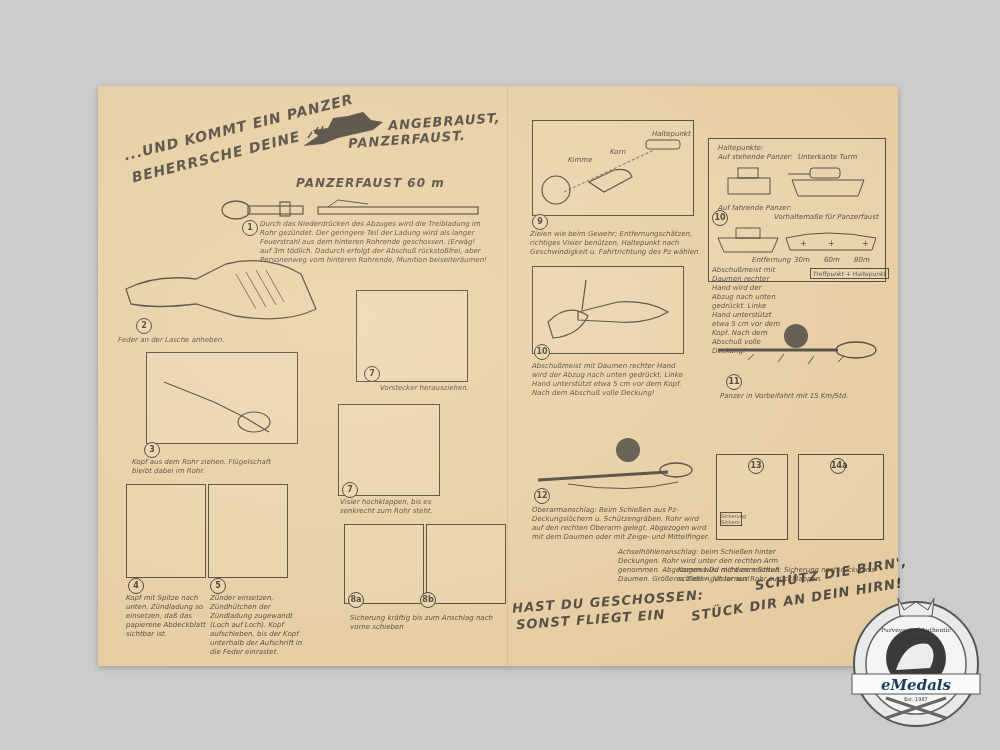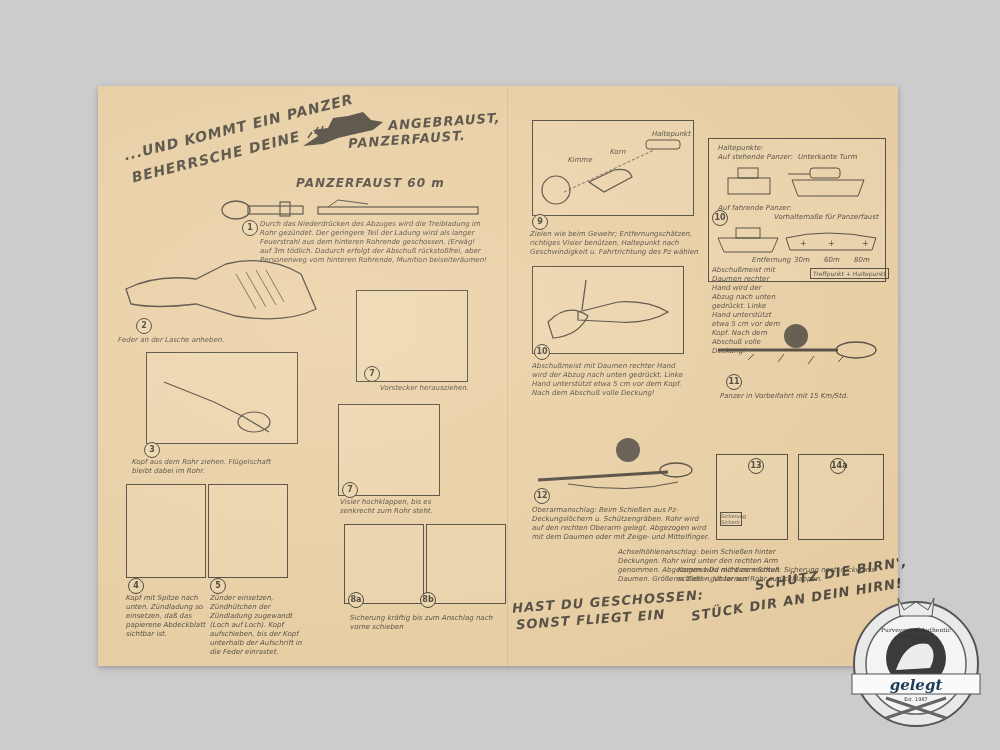--- a/index.html
+++ b/index.html
@@ -166,15 +166,15 @@
   <svg width="140" height="150" viewBox="0 0 140 150">
     <circle cx="70" cy="76" r="62" fill="#e9e9e9" stroke="#555" stroke-width="2"></circle>
     <circle cx="70" cy="76" r="50" fill="#f4f4f4" stroke="#666" stroke-width="1.5"></circle>
     <circle cx="70" cy="70" r="30" fill="#3b3b3b"></circle>
     <path d="M50 82 Q60 52 82 56 Q92 64 84 80 Z" fill="#ededed"></path>
     <path d="M52 10 L58 22 L70 14 L82 22 L88 10 L86 28 H54 Z" fill="#ececec" stroke="#555"></path>
     <rect x="6" y="86" width="128" height="20" fill="#fafafa" stroke="#555"></rect>
     <path d="M40 130 L100 110 M40 110 L100 130" stroke="#666" stroke-width="3"></path>
   </svg>
   <div style="position:absolute;left:28px;top:38px;width:84px;text-align:center;font-family:'DejaVu Serif',serif;font-size:6px;color:#333;">Purveyors of Authentic Militaria</div>
-  <div style="position:absolute;left:20px;top:88px;width:100px;text-align:center;font-family:'DejaVu Serif',serif;font-style:italic;font-weight:bold;font-size:15px;color:#1c3d5a;">gelegt</div>
+  <div style="position:absolute;left:20px;top:88px;width:100px;text-align:center;font-family:'DejaVu Serif',serif;font-style:italic;font-weight:bold;font-size:15px;color:#1c3d5a;">eMedals</div>
   <div style="position:absolute;left:50px;top:108px;width:40px;text-align:center;font-size:5px;color:#333;">Est. 1987</div>
 </div>
 
 </body></html>

